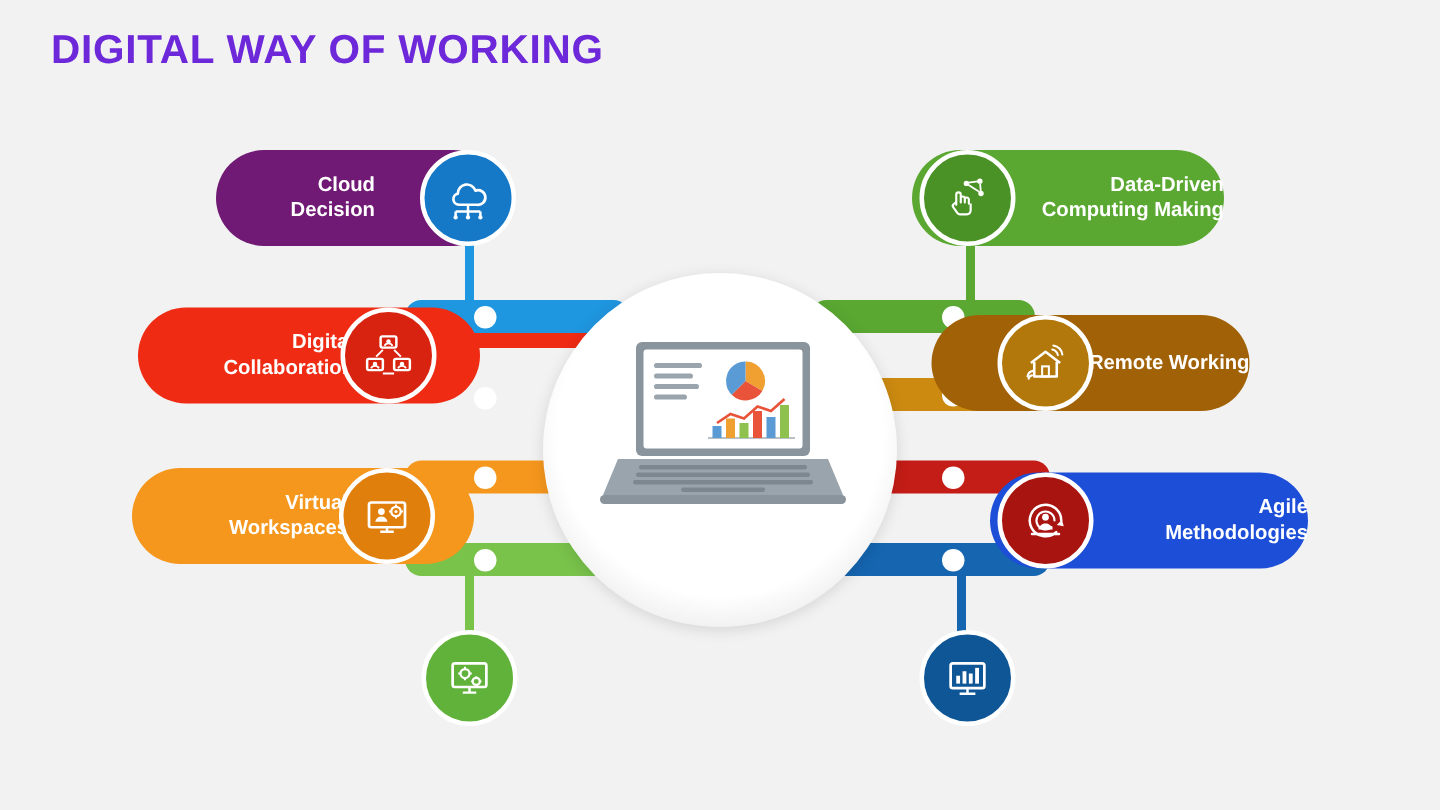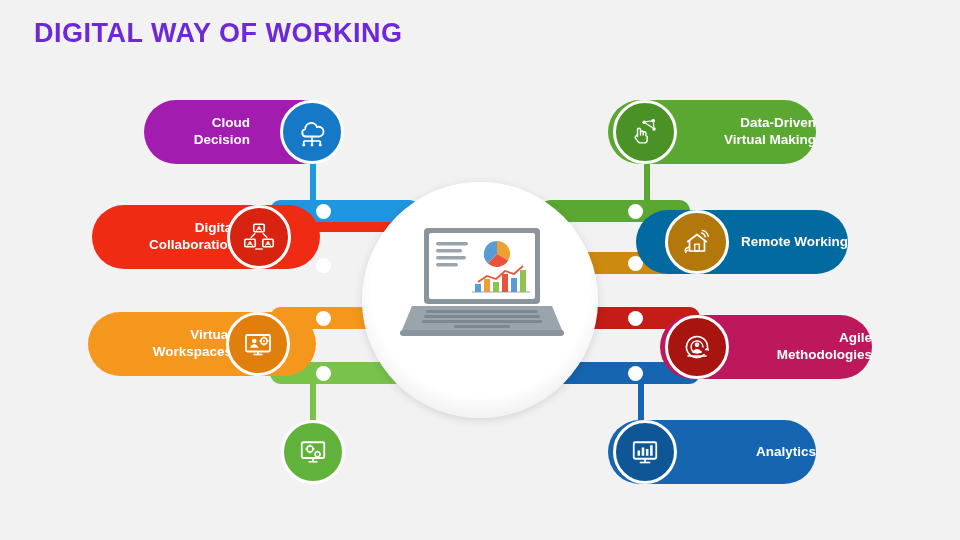--- a/index.html
+++ b/index.html
@@ -58,21 +58,21 @@
   <div class="bar" style="left:540px;top:252px;width:160px;background:#cc8a10;"></div>
   <div class="dot" style="left:628px;top:256px;"></div>
 
   <div class="bar" style="left:540px;top:307px;width:160px;background:#c41c16;"></div>
   <div class="dot" style="left:628px;top:311px;"></div>
 
   <div class="bar" style="left:540px;top:362px;width:160px;background:#1565b0;"></div>
   <div class="stem" style="left:638px;top:362px;height:70px;background:#1565b0;"></div>
   <div class="dot" style="left:628px;top:366px;"></div>
 
-  <div class="pill left" style="left:144px;top:100px;width:190px;background:#a21caf;">
+  <div class="pill left" style="left:144px;top:100px;width:190px;background:#701a75;">
     <div class="label">
       <span>Cloud</span><br>
       <span>Decision</span>
     </div>
   </div>
   <div class="iconcircle" style="left:280px;top:100px;background:#1579c8;">
     <svg viewBox="0 0 48 48">
       <path d="M15 20a8 8 0 0 1 15.6-2.5A6.5 6.5 0 1 1 32 30H16a5 5 0 0 1-1-9.9z" fill="none" stroke="#fff" stroke-width="2.4" stroke-linejoin="round"></path>
       <line x1="24" y1="30" x2="24" y2="36" stroke="#fff" stroke-width="2.2"></line>
       <line x1="13" y1="36" x2="35" y2="36" stroke="#fff" stroke-width="2.2"></line>
@@ -150,75 +150,70 @@
           <line x1="30" y1="30.2" x2="30" y2="31.6"></line>
         <line x1="25.4" y1="27" x2="26.8" y2="27"></line>
           <line x1="33.2" y1="27" x2="34.6" y2="27"></line>
       </g>
     </svg>
   </div>
 
   <div class="pill right" style="left:608px;top:100px;width:208px;background:#5aa832;">
     <div class="label">
       <span>Data-Driven</span><br>
-      <span>Virtual Making</span>
+      <span>Computing Making</span>
     </div>
   </div>
   <div class="iconcircle" style="left:613px;top:100px;background:#4a9126;">
     <svg viewBox="0 0 48 48">
       <path d="M14 30v-9a2 2 0 0 1 4 0v7m0-3.5a1.8 1.8 0 0 1 3.6 0V28m0-2.6a1.8 1.8 0 0 1 3.6 0V29" fill="none" stroke="#fff" stroke-width="1.9" stroke-linecap="round"></path>
       <path d="M14 27.5l-2.4 2.1c-.8.7-.9 1.8-.3 2.6l3.6 5c.6.8 1.5 1.3 2.5 1.3h5.8c2.2 0 3.6-1.5 3.6-3.6v-6" fill="none" stroke="#fff" stroke-width="1.9" stroke-linejoin="round"></path>
       <circle cx="23" cy="11" r="2.4" fill="#fff"></circle>
       <circle cx="35" cy="9" r="2.4" fill="#fff"></circle>
       <circle cx="36" cy="20" r="2.4" fill="#fff"></circle>
       <line x1="24.6" y1="10.3" x2="33.2" y2="9.2" stroke="#fff" stroke-width="1.6"></line>
       <line x1="24.6" y1="12.3" x2="34.4" y2="18.4" stroke="#fff" stroke-width="1.6"></line>
       <line x1="35.2" y1="11.3" x2="35.8" y2="17.6" stroke="#fff" stroke-width="1.6"></line>
     </svg>
   </div>
 
-  <div class="pill right" style="left:636px;top:210px;width:212px;background:#0369a1;">
+  <div class="pill right" style="left:621px;top:210px;width:212px;background:#a16207;">
     <div class="label">
       <span>Remote Working</span>
     </div>
   </div>
   <div class="iconcircle" style="left:665px;top:210px;background:#b2780c;">
     <svg viewBox="0 0 48 48">
       <path d="M11 24L24 14l13 10" fill="none" stroke="#fff" stroke-width="2.3" stroke-linejoin="round"></path>
       <path d="M14 23v13h20V23" fill="none" stroke="#fff" stroke-width="2.3" stroke-linejoin="round"></path>
       <rect x="21" y="27" width="6" height="9" fill="none" stroke="#fff" stroke-width="1.8"></rect>
       <path d="M30 12a6.5 6.5 0 0 1 5 5" fill="none" stroke="#fff" stroke-width="1.8" stroke-linecap="round"></path>
       <path d="M31 8.5a10 10 0 0 1 8 8" fill="none" stroke="#fff" stroke-width="1.8" stroke-linecap="round"></path>
       <path d="M13 31a6 6 0 0 0-5 5" fill="none" stroke="#fff" stroke-width="1.8" stroke-linecap="round"></path>
       <path d="M12 35a3.5 3.5 0 0 0-3 3" fill="none" stroke="#fff" stroke-width="1.8" stroke-linecap="round"></path>
     </svg>
   </div>
 
-  <div class="pill right" style="left:660px;top:315px;width:212px;background:#be185d;">
+  <div class="pill right" style="left:660px;top:315px;width:212px;background:#1d4ed8;">
     <div class="label">
       <span>Agile</span><br>
       <span>Methodologies</span>
     </div>
   </div>
   <div class="iconcircle" style="left:665px;top:315px;background:#a81410;">
     <svg viewBox="0 0 48 48">
       <path d="M38 24a14 14 0 1 0-4.5 10.3" fill="none" stroke="#fff" stroke-width="2.2" stroke-linecap="round"></path>
       <path d="M34 28l4.6-4.6 1.6 5.6z" fill="#fff"></path>
       <path d="M32 24a8 8 0 1 0-2.6 5.9" fill="none" stroke="#fff" stroke-width="1.9" stroke-linecap="round"></path>
       <circle cx="24" cy="21" r="3" fill="#fff"></circle>
       <path d="M17.5 32c1.2-3.8 3.8-5.4 6.5-5.4s5.3 1.6 6.5 5.4z" fill="#fff"></path>
       <path d="M12 36h24" stroke="#fff" stroke-width="2.2" stroke-linecap="round"></path>
     </svg>
   </div>
 
-  <div class="pill right" style="left:608px;top:420px;width:208px;background:#1565b0;">
-    <div class="label">
-      <span>Analytics</span>
-    </div>
-  </div>
   <div class="iconcircle" style="left:613px;top:420px;background:#0f5696;">
     <svg viewBox="0 0 48 48">
       <rect x="9" y="11" width="30" height="22" rx="2" fill="none" stroke="#fff" stroke-width="2.4"></rect>
       <line x1="17" y1="38" x2="31" y2="38" stroke="#fff" stroke-width="2.2"></line>
       <line x1="24" y1="33" x2="24" y2="38" stroke="#fff" stroke-width="2.2"></line>
       <rect x="14" y="22" width="3.4" height="7" fill="#fff"></rect>
       <rect x="19.6" y="18" width="3.4" height="11" fill="#fff"></rect>
       <rect x="25.2" y="20" width="3.4" height="9" fill="#fff"></rect>
       <rect x="30.8" y="15" width="3.4" height="14" fill="#fff"></rect>
     </svg>

